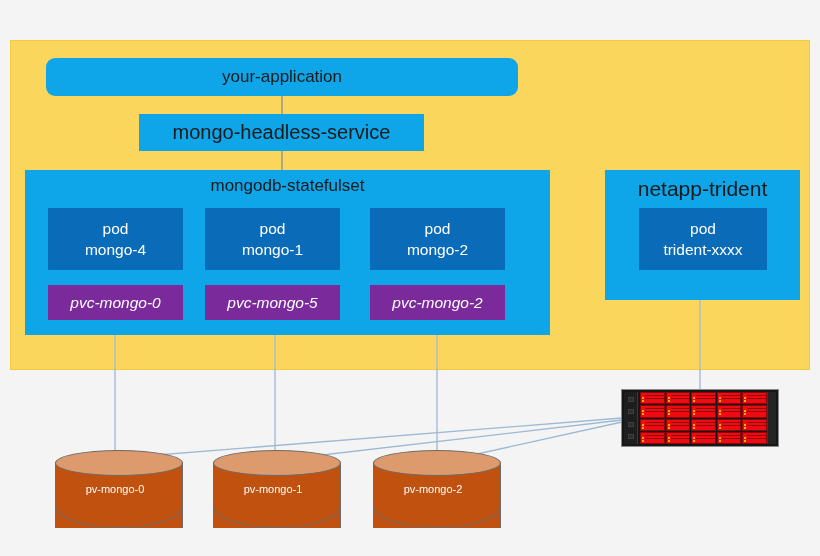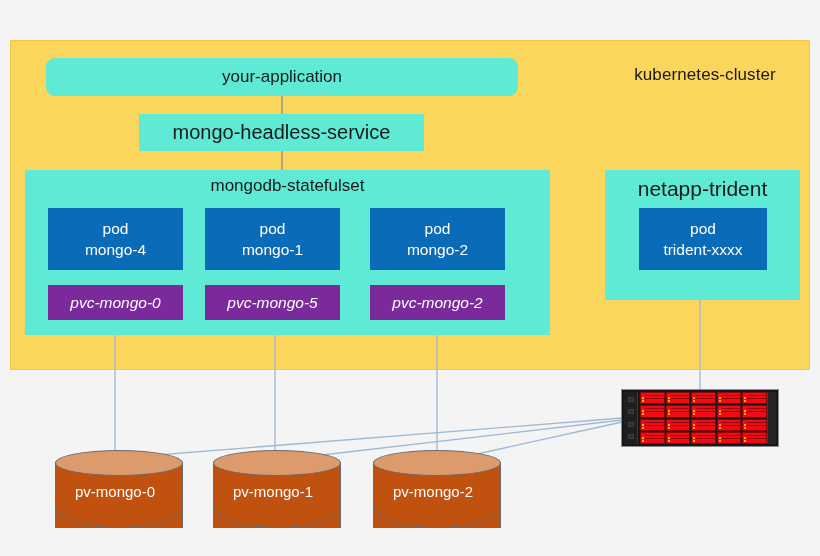--- a/index.html
+++ b/index.html
@@ -33,21 +33,21 @@
     left: 605px; top: 65px;
     width: 200px;
     text-align: center;
     font-size: 17px;
     color: #1a1a1a;
     letter-spacing: .1px;
   }
 
   
   .grey-box {
-    background: #5eead4;
+    background: #0ea5e9;
     box-sizing: border-box;
   }
   .rounded { border-radius: 9px; }
 
   #app-box {
     left: 46px; top: 58px;
     width: 472px; height: 38px;
     display: flex; align-items: center; justify-content: center;
     font-size: 17px; color: #1a1a1a;
   }
@@ -164,21 +164,21 @@
     border: 1px solid #6b6b6b;
     border-radius: 64px / 13px;
     box-sizing: border-box;
   }
   .pv .cyl-label {
     position: absolute;
     left: 0; top: 33px;
     width: 120px;
     text-align: center;
     color: #ffffff;
-    font-size: 15px;
+    font-size: 11px;
     z-index: 3;
   }
 
   
   #storage-array {
     left: 621px; top: 389px;
     width: 158px; height: 58px;
     background: #161616;
     border: 1px solid #8a8a8a;
     box-sizing: border-box;
@@ -268,21 +268,20 @@
     <line x1="275" y1="320" x2="275" y2="460" stroke="#9db9d4" stroke-width="1.3"></line>
     <line x1="437" y1="320" x2="437" y2="460" stroke="#9db9d4" stroke-width="1.3"></line>
 
     <line x1="119" y1="458" x2="622" y2="418" stroke="#9db9d4" stroke-width="1.3"></line>
     <line x1="279" y1="460" x2="622" y2="420" stroke="#9db9d4" stroke-width="1.3"></line>
     <line x1="441" y1="462" x2="622" y2="422" stroke="#9db9d4" stroke-width="1.3"></line>
 
     <line x1="700" y1="300" x2="700" y2="390" stroke="#9db9d4" stroke-width="1.3"></line>
   </svg>
 
-  <div class="abs" id="cluster-label">kubernetes-cluster</div>
 
   <div class="abs grey-box rounded" id="app-box">
     <span>your-application</span>
   </div>
 
   <div class="abs grey-box" id="svc-box">
     <span>mongo-headless-service</span>
   </div>
 
   <div class="abs grey-box" id="sts-box"></div>

